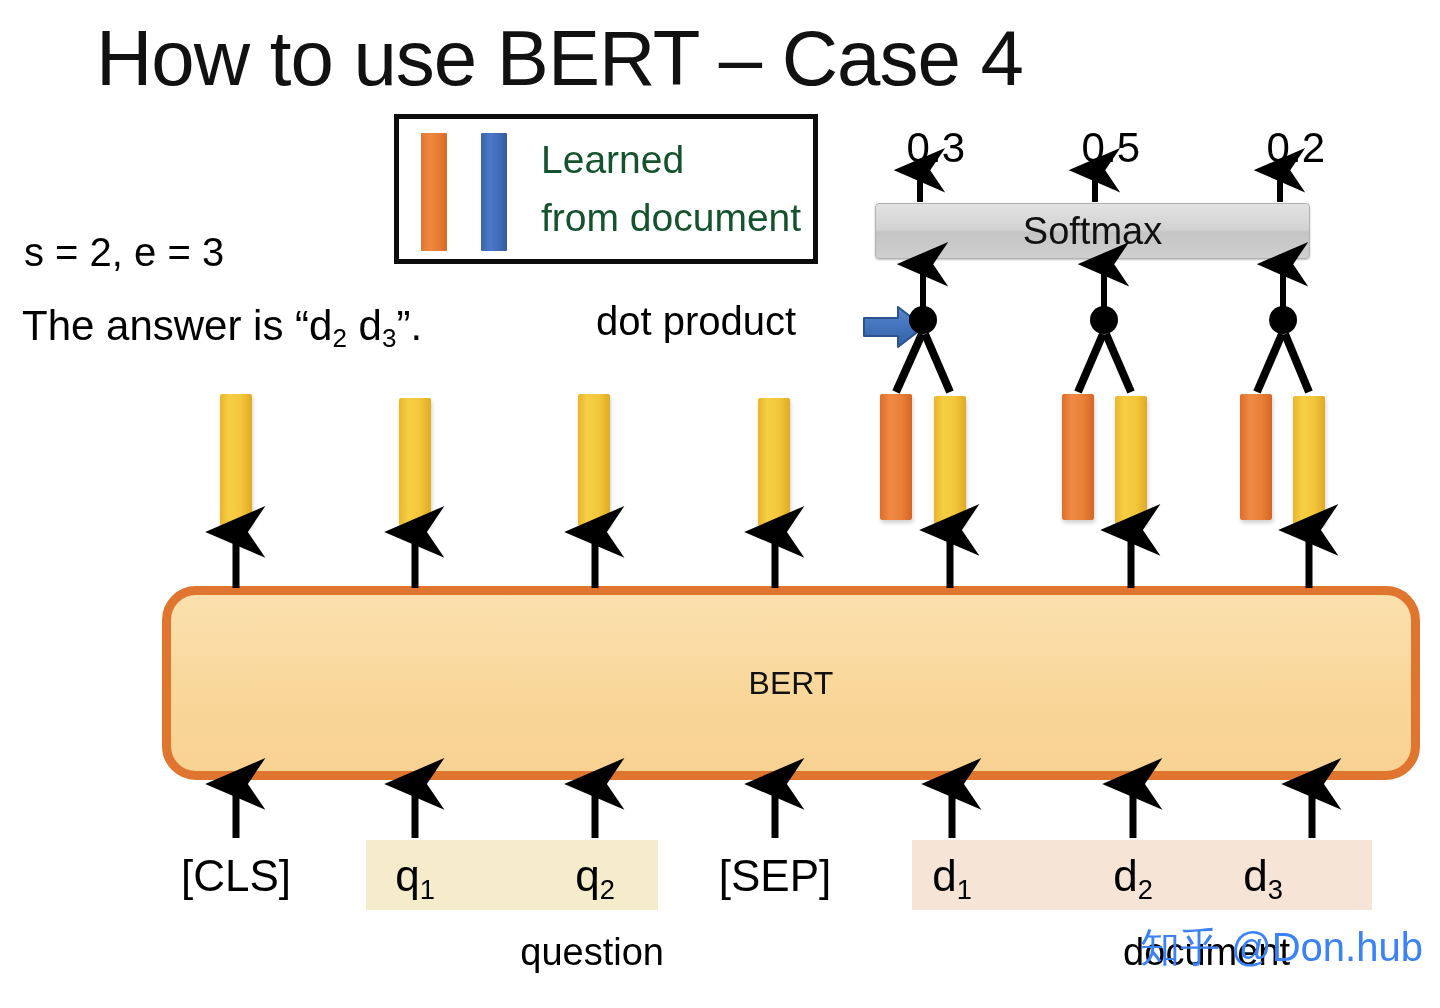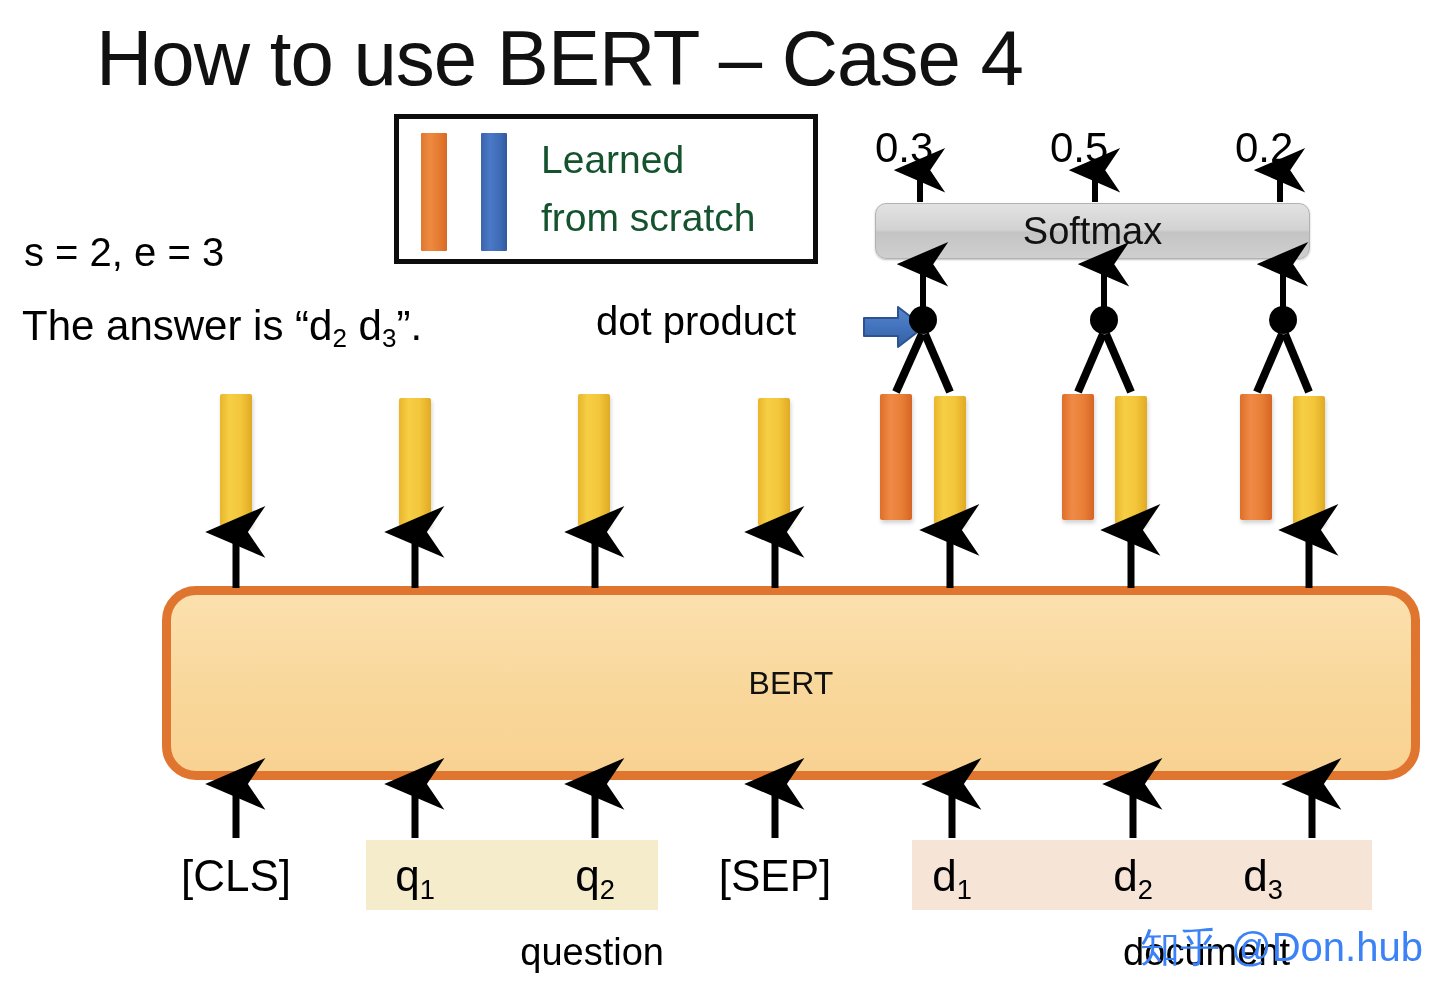--- a/index.html
+++ b/index.html
@@ -19,28 +19,28 @@
   
   #legend{left:394px;top:114px;width:424px;height:150px;border:5px solid #0d0d0d;
           background:#fff;box-sizing:border-box;}
   .legend-bar{position:absolute;width:26px;height:118px;top:14px;border-radius:1px;}
   #legend-bar-orange{left:22px;background:linear-gradient(90deg,#e17732 0%,#ed8a40 35%,#e4782f 75%,#d46b25 100%);}
   #legend-bar-blue{left:82px;background:linear-gradient(90deg,#3a63ab 0%,#4a79c8 35%,#3d6ab4 75%,#31589c 100%);}
   #legend-text{position:absolute;left:142px;top:12px;width:270px;font-size:39px;
                line-height:58px;color:#14532d;}
 
   
-  #softmax-box{left:875px;top:203px;width:435px;height:56px;border-radius:11px;
+  #softmax-box{left:875px;top:203px;width:435px;height:56px;border-radius:4px;
                border:1px solid #b2b2b2;
                background:linear-gradient(180deg,#e2e2e2 0%,#d2d2d2 48%,#c4c4c4 52%,#cfcfcf 100%);
                box-shadow:0 1px 2px rgba(0,0,0,.25);
                display:flex;align-items:center;justify-content:center;
                font-size:38px;color:#111;box-sizing:border-box;}
 
-  .prob{position:absolute;top:124px;font-size:42px;line-height:48px;text-align:left;width:90px;}
+  .prob{position:absolute;top:124px;font-size:42px;line-height:48px;text-align:right;width:90px;}
 
   
   #dotprod-label{left:596px;top:298px;font-size:40px;line-height:46px;white-space:nowrap;}
   #dotprod-arrow{left:862px;top:305px;}
 
   
   #bert-box{left:162px;top:586px;width:1258px;height:194px;border-radius:34px;
             border:9px solid #e0752f;box-sizing:border-box;
             background:linear-gradient(180deg,#fbe0ae 0%,#f9d79a 55%,#f8d292 100%);
             display:flex;align-items:center;justify-content:center;}
@@ -77,21 +77,21 @@
 
 <div class="abs" id="answer-text">
   <span>The answer is “d</span><sub>2</sub><span> d</span><sub>3</sub><span>”.</span>
 </div>
 
 <div class="abs" id="legend">
   <div class="legend-bar" id="legend-bar-orange"></div>
   <div class="legend-bar" id="legend-bar-blue"></div>
   <div id="legend-text">
     <div>Learned</div>
-    <div>from scratch</div>
+    <div>from document</div>
   </div>
 </div>
 
 <div class="abs prob" style="left:875px;">0.3</div>
 <div class="abs prob" style="left:1050px;">0.5</div>
 <div class="abs prob" style="left:1235px;">0.2</div>
 
 <div class="abs" id="softmax-box">
   <span>Softmax</span>
 </div>

